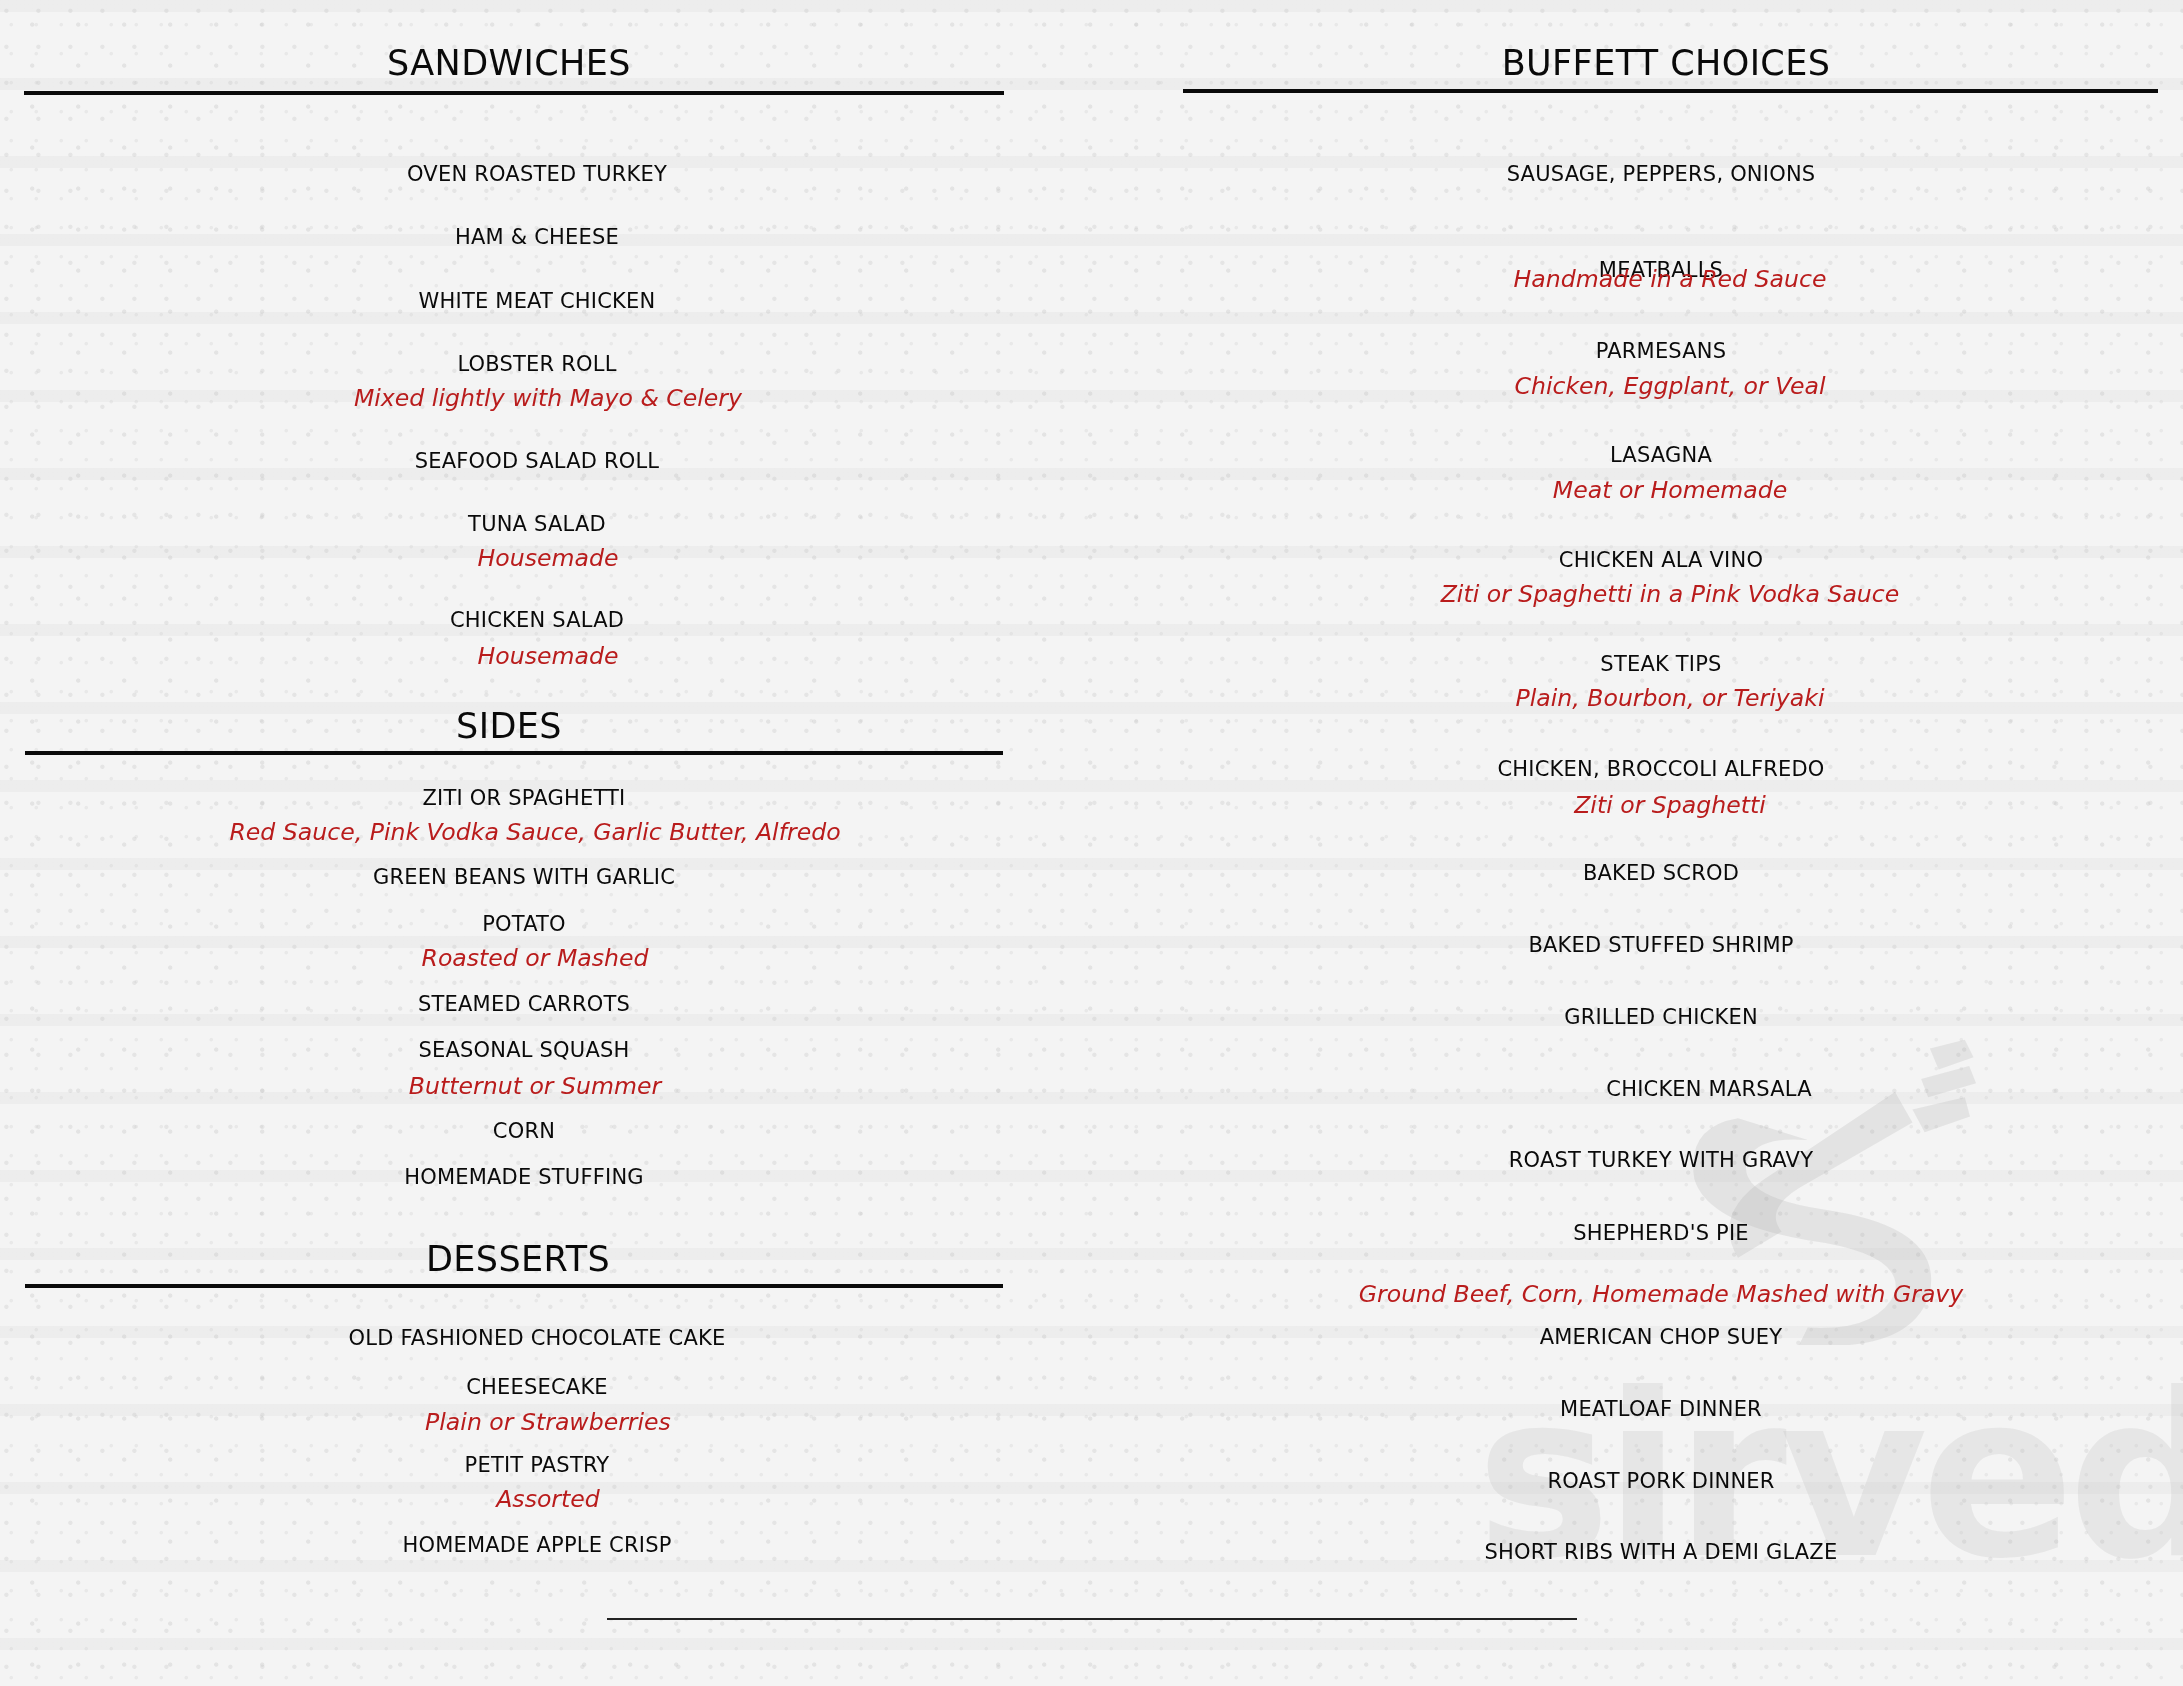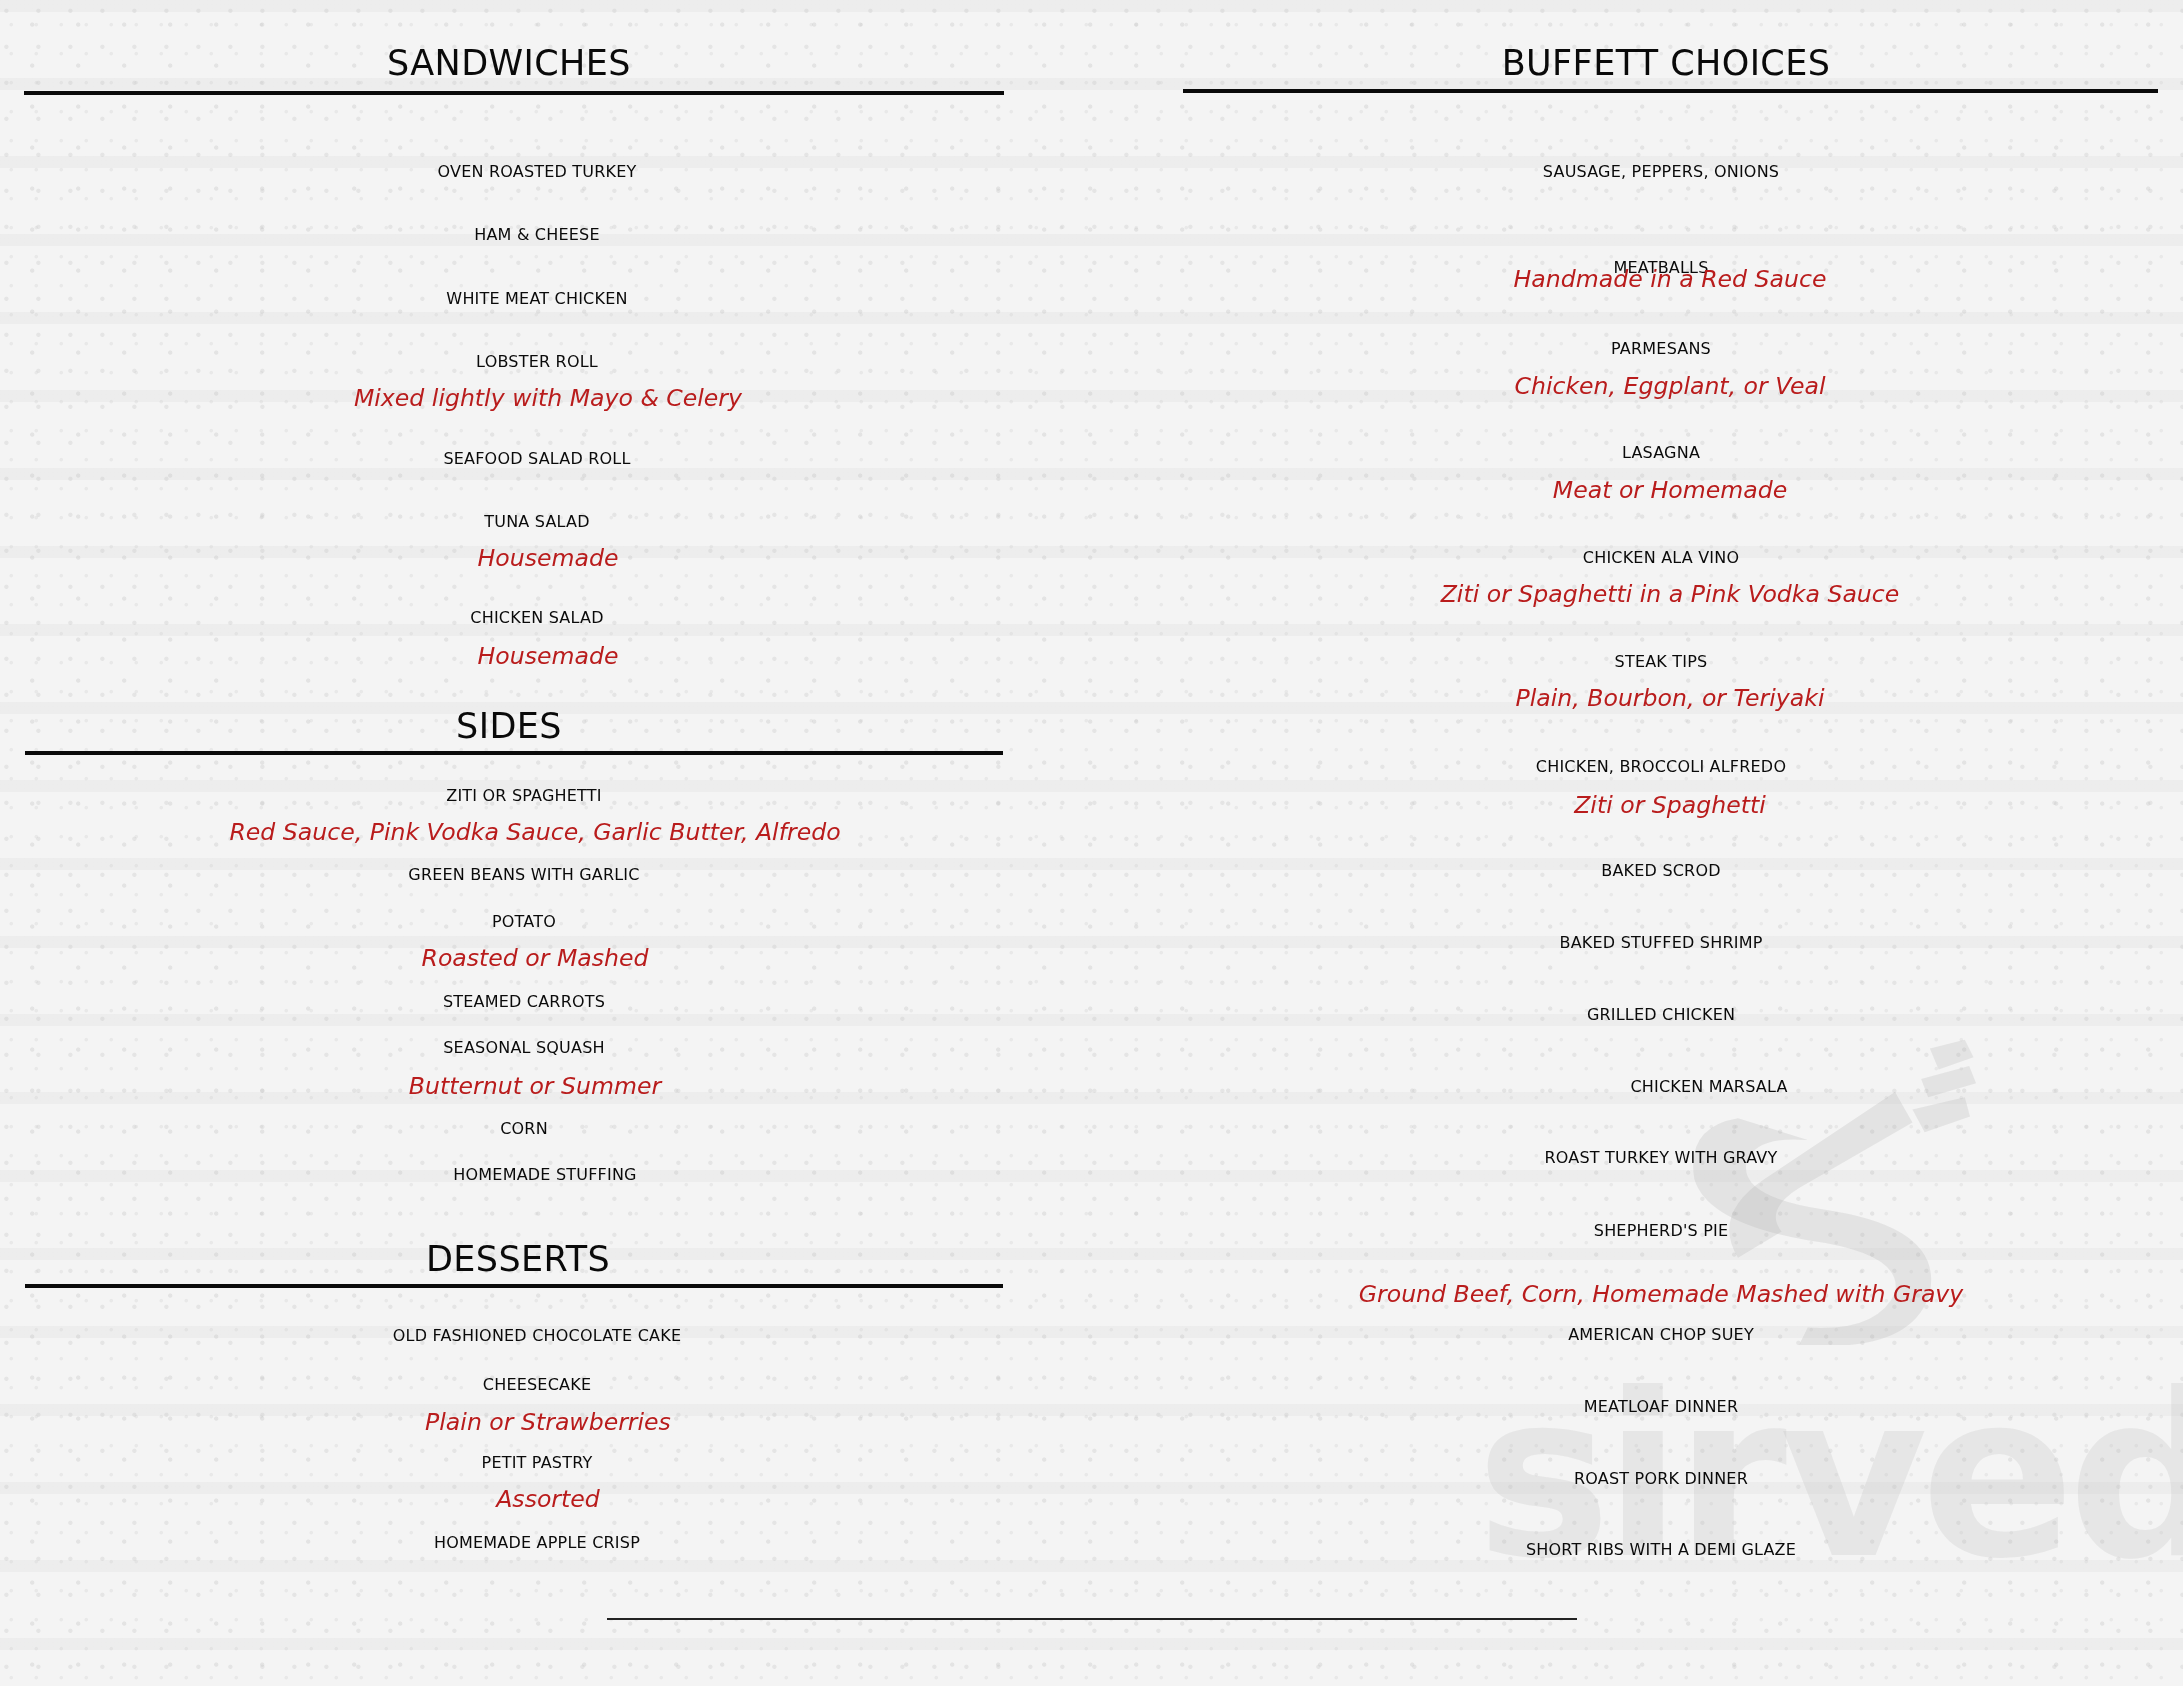--- a/index.html
+++ b/index.html
@@ -16,21 +16,21 @@
     color: #111;
   }
   .heading {
     position: absolute; font-size: 35px; font-weight: normal; letter-spacing: 0.4px;
     text-align: center; transform: translateX(-50%); white-space: nowrap; line-height: 1;
     font-family: "DejaVu Sans", sans-serif; color: #0a0a0a; margin-top: 7px;
   }
   .rule { position: absolute; height: 3.5px; background: #0a0a0a; }
   .item {
     position: absolute; transform: translateX(-50%); text-align: center; white-space: nowrap;
-    font-size: 16px; line-height: 1; letter-spacing: 0.2px; color: #0a0a0a;
+    font-size: 21px; line-height: 1; letter-spacing: 0.2px; color: #0a0a0a;
   }
   .desc {
     position: absolute; transform: translateX(-50%); text-align: center; white-space: nowrap;
     font-size: 23.6px; line-height: 1; font-style: italic; color: #b91c1c;
   }
   .bottom-rule { position: absolute; height: 1.7px; background: #222; }
   .watermark {
     position: absolute; left: 1476px; top: 1363px; font-size: 227px; font-weight: bold;
     color: rgba(180,180,180,0.22); letter-spacing: -7px; line-height: 1;
     font-family: "DejaVu Sans", sans-serif;
@@ -72,21 +72,21 @@
 
 <div class="item" style="left:524px; top:788px;">ZITI OR SPAGHETTI</div>
 <div class="desc" style="left:535px; top:821px;">Red Sauce, Pink Vodka Sauce, Garlic Butter, Alfredo</div>
 <div class="item" style="left:524px; top:867px;">GREEN BEANS WITH GARLIC</div>
 <div class="item" style="left:524px; top:914px;">POTATO</div>
 <div class="desc" style="left:535px; top:947px;">Roasted or Mashed</div>
 <div class="item" style="left:524px; top:994px;">STEAMED CARROTS</div>
 <div class="item" style="left:524px; top:1040px;">SEASONAL SQUASH</div>
 <div class="desc" style="left:535px; top:1075px;">Butternut or Summer</div>
 <div class="item" style="left:524px; top:1121px;">CORN</div>
-<div class="item" style="left:524px; top:1167px;margin-left:21px;">HOMEMADE STUFFING</div>
+<div class="item" style="left:524px; top:1167px;">HOMEMADE STUFFING</div>
 
 <div class="heading" style="left:518px; top:1235px;">DESSERTS</div>
 <div class="rule" style="left:25px; width:978px; top:1284px;"></div>
 
 <div class="item" style="left:537px; top:1328px;">OLD FASHIONED CHOCOLATE CAKE</div>
 <div class="item" style="left:537px; top:1377px;">CHEESECAKE</div>
 <div class="desc" style="left:548px; top:1411px;">Plain or Strawberries</div>
 <div class="item" style="left:537px; top:1455px;">PETIT PASTRY</div>
 <div class="desc" style="left:548px; top:1488px;">Assorted</div>
 <div class="item" style="left:537px; top:1535px;">HOMEMADE APPLE CRISP</div>

